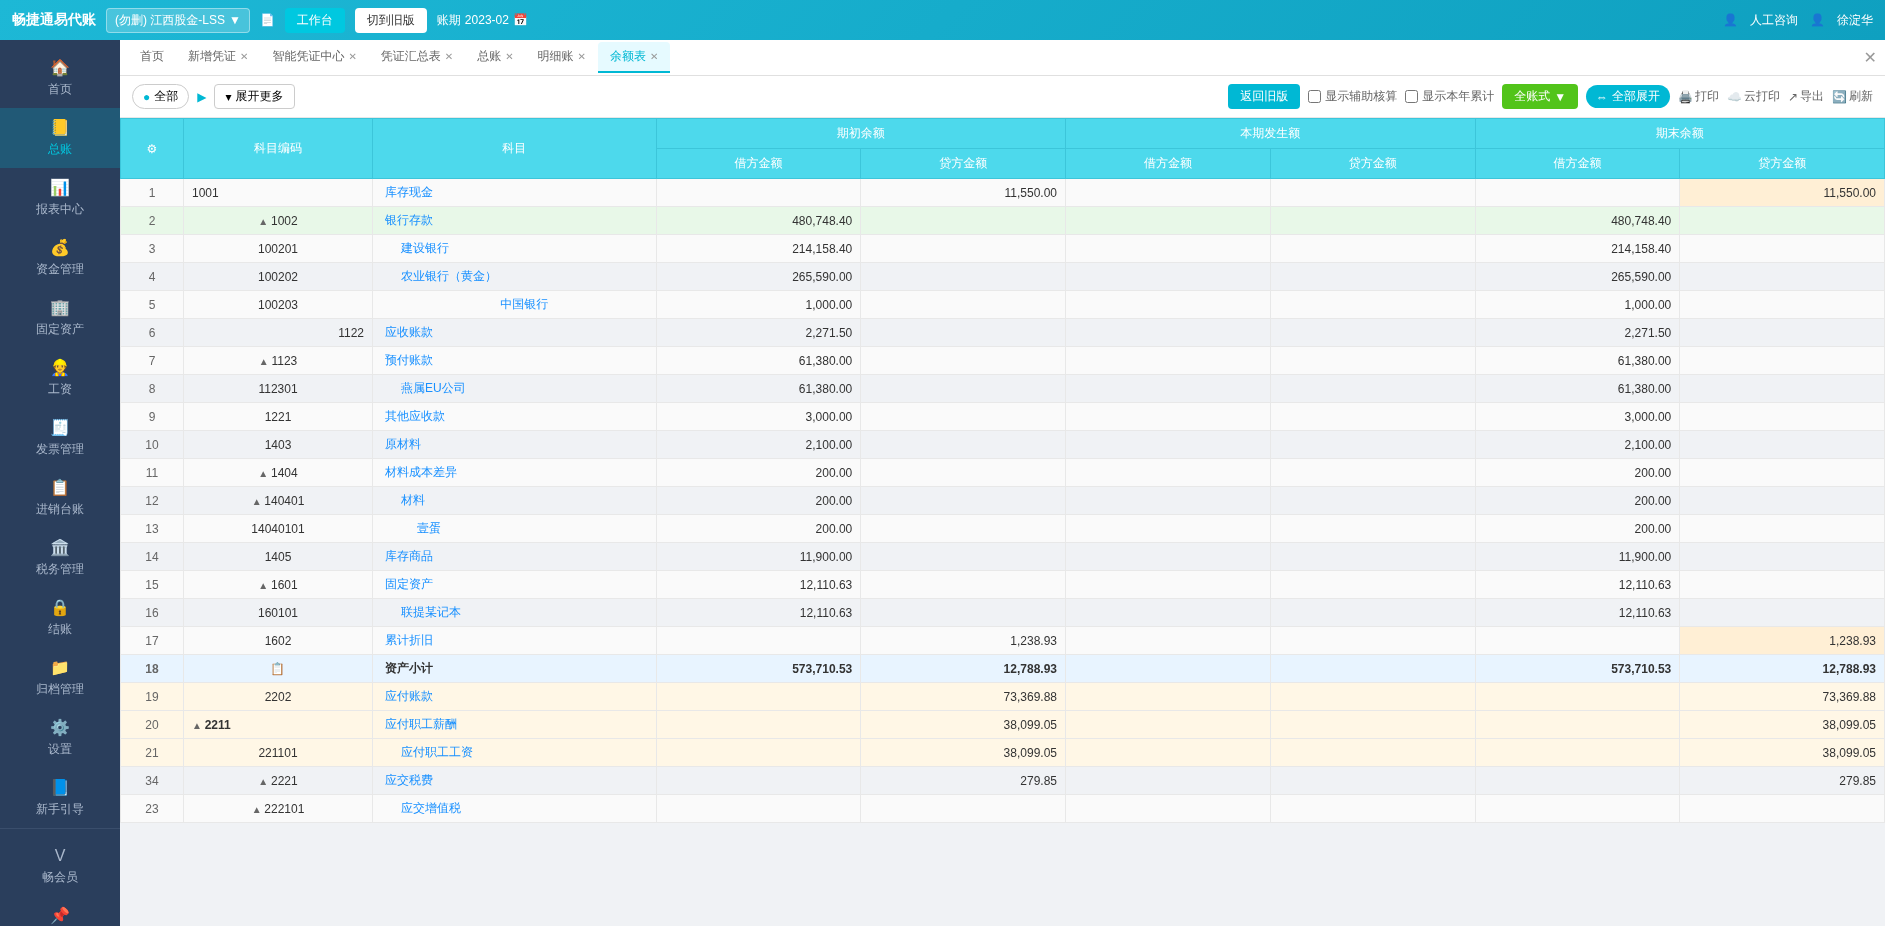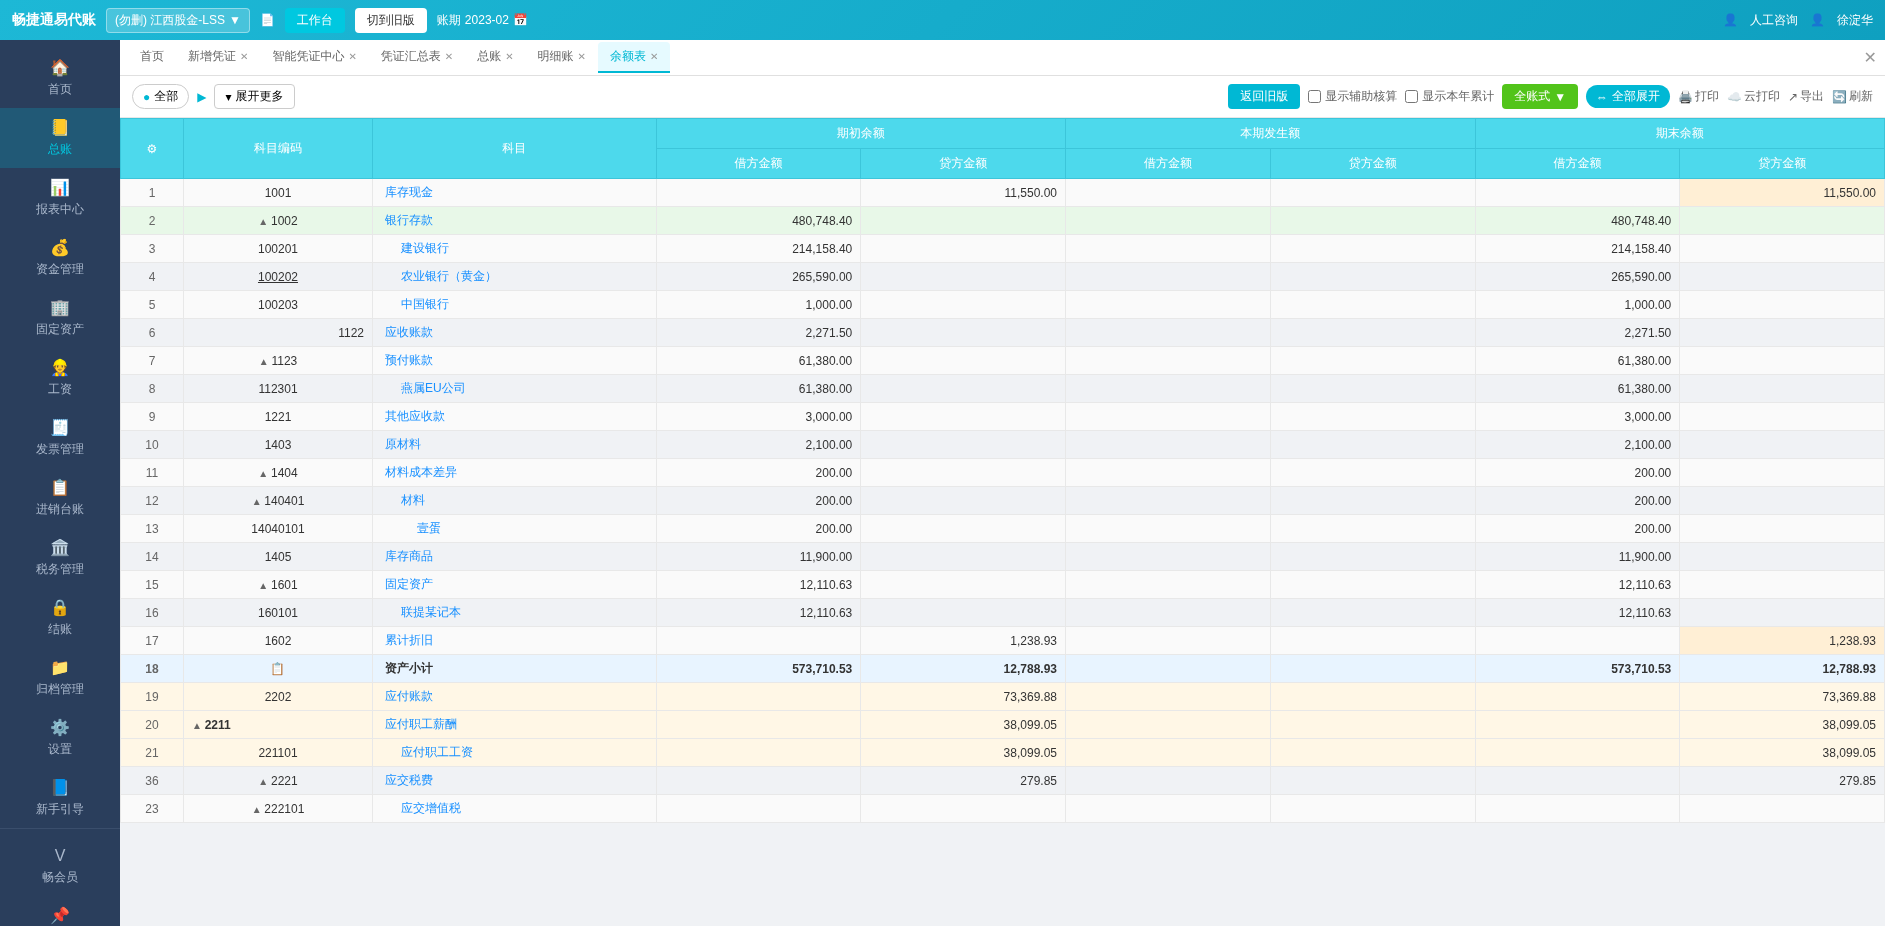--- a/index.html
+++ b/index.html
@@ -433,21 +433,21 @@
               <th style="width:130px;">贷方金额</th>
               <th style="width:130px;">借方金额</th>
               <th style="width:130px;">贷方金额</th>
               <th style="width:130px;">借方金额</th>
               <th style="width:130px;">贷方金额</th>
             </tr>
           </thead>
           <tbody id="table-body">
           <tr style="background: rgb(250, 250, 250);">
                 <td style="text-align: center; color: rgb(102, 102, 102);">1</td>
-                <td style="text-align: center;">1001</td>
+                <td style="text-align: left;">1001</td>
                 <td style="text-align: left; padding-left: 12px;"><a class="link-text">库存现金</a></td>
                 <td style="text-align: right;"></td>
                 <td style="text-align: right;">11,550.00</td>
                 <td style="text-align: right;"></td>
                 <td style="text-align: right;"></td>
                 <td style="text-align: right;"></td>
                 <td style="text-align: right; background: rgb(255, 239, 213);">11,550.00</td>
               </tr>
               <tr class="row-green">
                 <td style="text-align: center; color: rgb(102, 102, 102);">2</td>
@@ -466,33 +466,33 @@
                 <td style="text-align: left; padding-left: 28px;"><a class="link-text">建设银行</a></td>
                 <td style="text-align: right;">214,158.40</td>
                 <td style="text-align: right;"></td>
                 <td style="text-align: right;"></td>
                 <td style="text-align: right;"></td>
                 <td style="text-align: right;">214,158.40</td>
                 <td style="text-align: right;"></td>
               </tr>
               <tr>
                 <td style="text-align: center; color: rgb(102, 102, 102);">4</td>
-                <td style="text-align: center; text-decoration: underline;">100202</td>
+                <td style="text-align: center;">100202</td>
                 <td style="text-align: left; padding-left: 28px;"><a class="link-text">农业银行（黄金）</a></td>
                 <td style="text-align: right;">265,590.00</td>
                 <td style="text-align: right;"></td>
                 <td style="text-align: right;"></td>
                 <td style="text-align: right;"></td>
                 <td style="text-align: right;">265,590.00</td>
                 <td style="text-align: right;"></td>
               </tr>
               <tr style="background: rgb(250, 250, 250);">
                 <td style="text-align: center; color: rgb(102, 102, 102);">5</td>
                 <td style="text-align: center;">100203</td>
-                <td style="text-align: left; padding-left: 28px;"><a class="link-text">中国银行</a></td>
+                <td style="text-align: center; padding-left: 28px;"><a class="link-text">中国银行</a></td>
                 <td style="text-align: right;">1,000.00</td>
                 <td style="text-align: right;"></td>
                 <td style="text-align: right;"></td>
                 <td style="text-align: right;"></td>
                 <td style="text-align: right;">1,000.00</td>
                 <td style="text-align: right;"></td>
               </tr>
               <tr>
                 <td style="text-align: center; color: rgb(102, 102, 102);">6</td>
                 <td style="text-align: right;">1122</td>
@@ -663,21 +663,21 @@
                 <td style="text-align: center;">221101</td>
                 <td style="text-align: left; padding-left: 28px;"><a class="link-text">应付职工工资</a></td>
                 <td style="text-align: right;"></td>
                 <td style="text-align: right;">38,099.05</td>
                 <td style="text-align: right;"></td>
                 <td style="text-align: right;"></td>
                 <td style="text-align: right; background: rgb(255, 247, 230);"></td>
                 <td style="text-align: right; background: rgb(255, 247, 230);">38,099.05</td>
               </tr>
               <tr>
-                <td style="text-align: center; color: rgb(102, 102, 102);">36</td>
+                <td style="text-align: center; color: rgb(102, 102, 102);">34</td>
                 <td style="text-align: center;"><span style="color:#666; font-size:10px;">▲ </span>2221</td>
                 <td style="text-align: left; padding-left: 12px;"><a class="link-text">应交税费</a></td>
                 <td style="text-align: right;"></td>
                 <td style="text-align: right;">279.85</td>
                 <td style="text-align: right;"></td>
                 <td style="text-align: right;"></td>
                 <td style="text-align: right;"></td>
                 <td style="text-align: right;">279.85</td>
               </tr>
               <tr style="background: rgb(250, 250, 250);">

